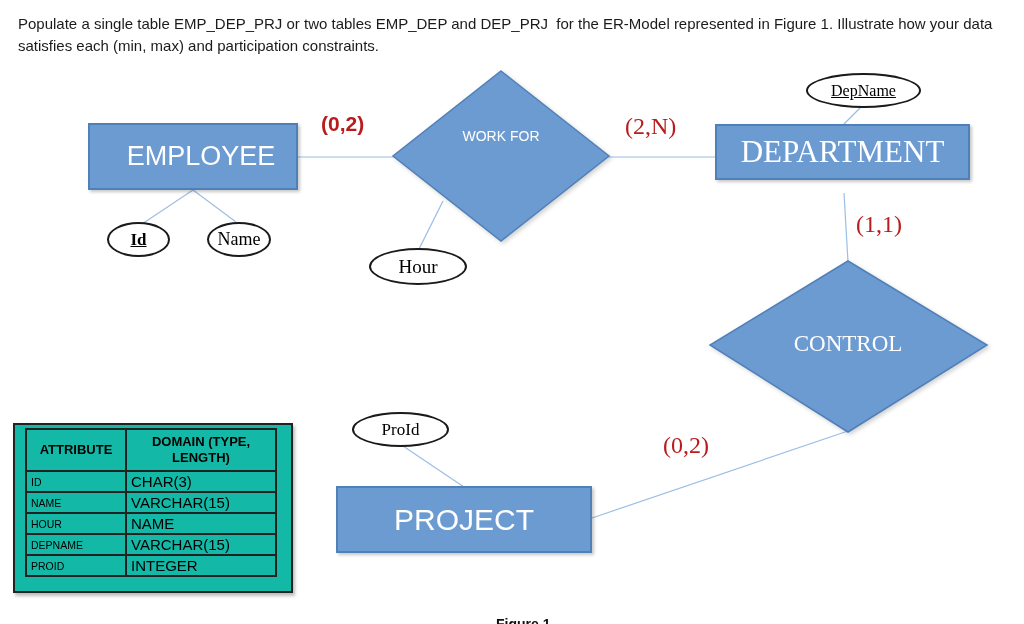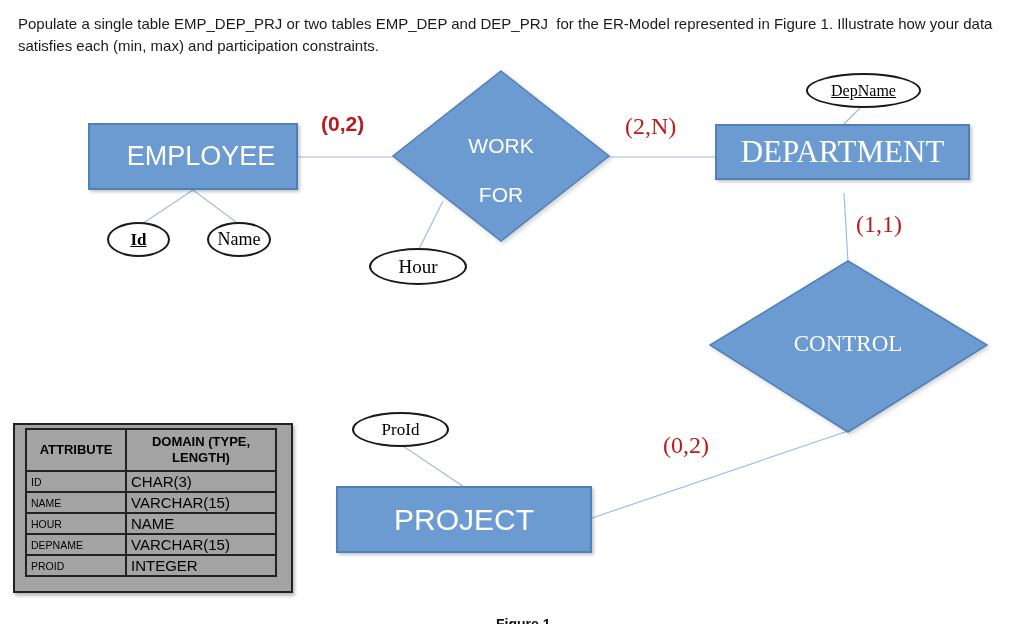--- a/index.html
+++ b/index.html
@@ -22,42 +22,42 @@
     position:absolute;z-index:2;display:flex;align-items:center;justify-content:center;
     background:var(--shape-fill);border:2px solid var(--shape-border);
     color:#ffffff;box-shadow:2px 2px 3px rgba(0,0,0,0.22);box-sizing:border-box;
   }
   .entity-employee{left:88px;top:123px;width:210px;height:67px;font-size:27px;font-family:"Liberation Sans",sans-serif;padding-left:16px;}
   .entity-department{left:715px;top:124px;width:255px;height:56px;font-size:31px;font-family:Liberation Serif, serif;}
   .entity-project{left:336px;top:486px;width:256px;height:67px;font-size:30px;font-family:Liberation Sans, sans-serif;}
   .diamond-label{
     position:absolute;z-index:2;color:#ffffff;text-align:center;
   }
-  .label-work-for{left:451px;top:121px;width:100px;font-size:21px;line-height:49px;font-family:"Liberation Sans",sans-serif;}
+  .label-work-for{left:451px;top:121px;width:100px;font-size:14px;line-height:31px;font-family:"Liberation Sans",sans-serif;}
   .label-control{left:758px;top:331px;width:180px;font-size:23px;font-family:Liberation Serif, serif;}
   .ellipse{
     position:absolute;z-index:2;display:flex;align-items:center;justify-content:center;
     background:#ffffff;border:2px solid #1a1a1a;border-radius:50%;
     font-family:"Liberation Serif",serif;color:#000;box-sizing:border-box;
   }
   .ellipse-id{left:107px;top:222px;width:63px;height:35px;font-size:17px;font-weight:bold;}
   .ellipse-id span{text-decoration:underline;}
   .ellipse-name{left:207px;top:222px;width:64px;height:35px;font-size:18px;}
   .ellipse-hour{left:369px;top:248px;width:98px;height:37px;font-size:19px;}
   .ellipse-depname{left:806px;top:73px;width:115px;height:35px;font-size:16px;}
   .ellipse-depname span{text-decoration:underline;}
   .ellipse-proid{left:352px;top:412px;width:97px;height:35px;font-size:17px;}
   .card{position:absolute;z-index:2;color:#b91c1c;}
   .card-1{left:321px;top:112px;font-size:21px;font-weight:bold;font-family:"Liberation Sans",sans-serif;}
   .card-2{left:625px;top:113px;font-size:24px;font-family:"Liberation Serif",serif;}
   .card-3{left:856px;top:211px;font-size:24px;font-family:"Liberation Serif",serif;text-align:right;}
   .card-4{left:663px;top:432px;font-size:24px;font-family:"Liberation Serif",serif;}
   .domain-box{
     position:absolute;left:13px;top:423px;width:280px;height:170px;z-index:2;
-    background:#a3a3a3;border:2px solid #222;box-sizing:border-box;
+    background:#14b8a6;border:2px solid #222;box-sizing:border-box;
     box-shadow:2px 3px 3px rgba(110,110,110,0.45);
   }
   .domain-box table{
     border-collapse:collapse;margin:3px 0 0 10px;width:250px;table-layout:fixed;
   }
   .domain-box th,.domain-box td{border:2px solid #222;padding:0 4px;box-sizing:border-box;}
   .domain-box th{font-size:13px;font-weight:bold;text-align:center;height:42px;line-height:1.25;}
   .domain-box td{height:21px;}
   .domain-box col.c1{width:100px;}
   .domain-box col.c2{width:150px;}

